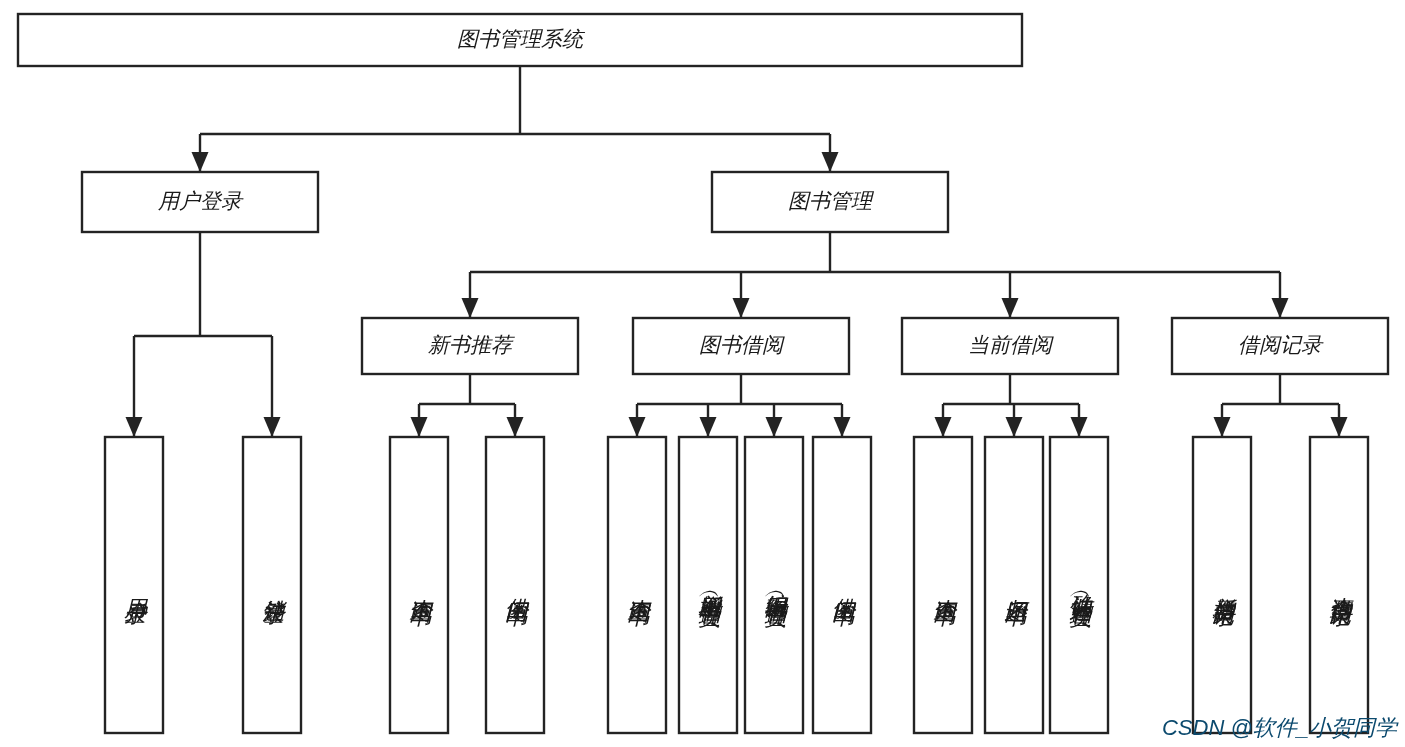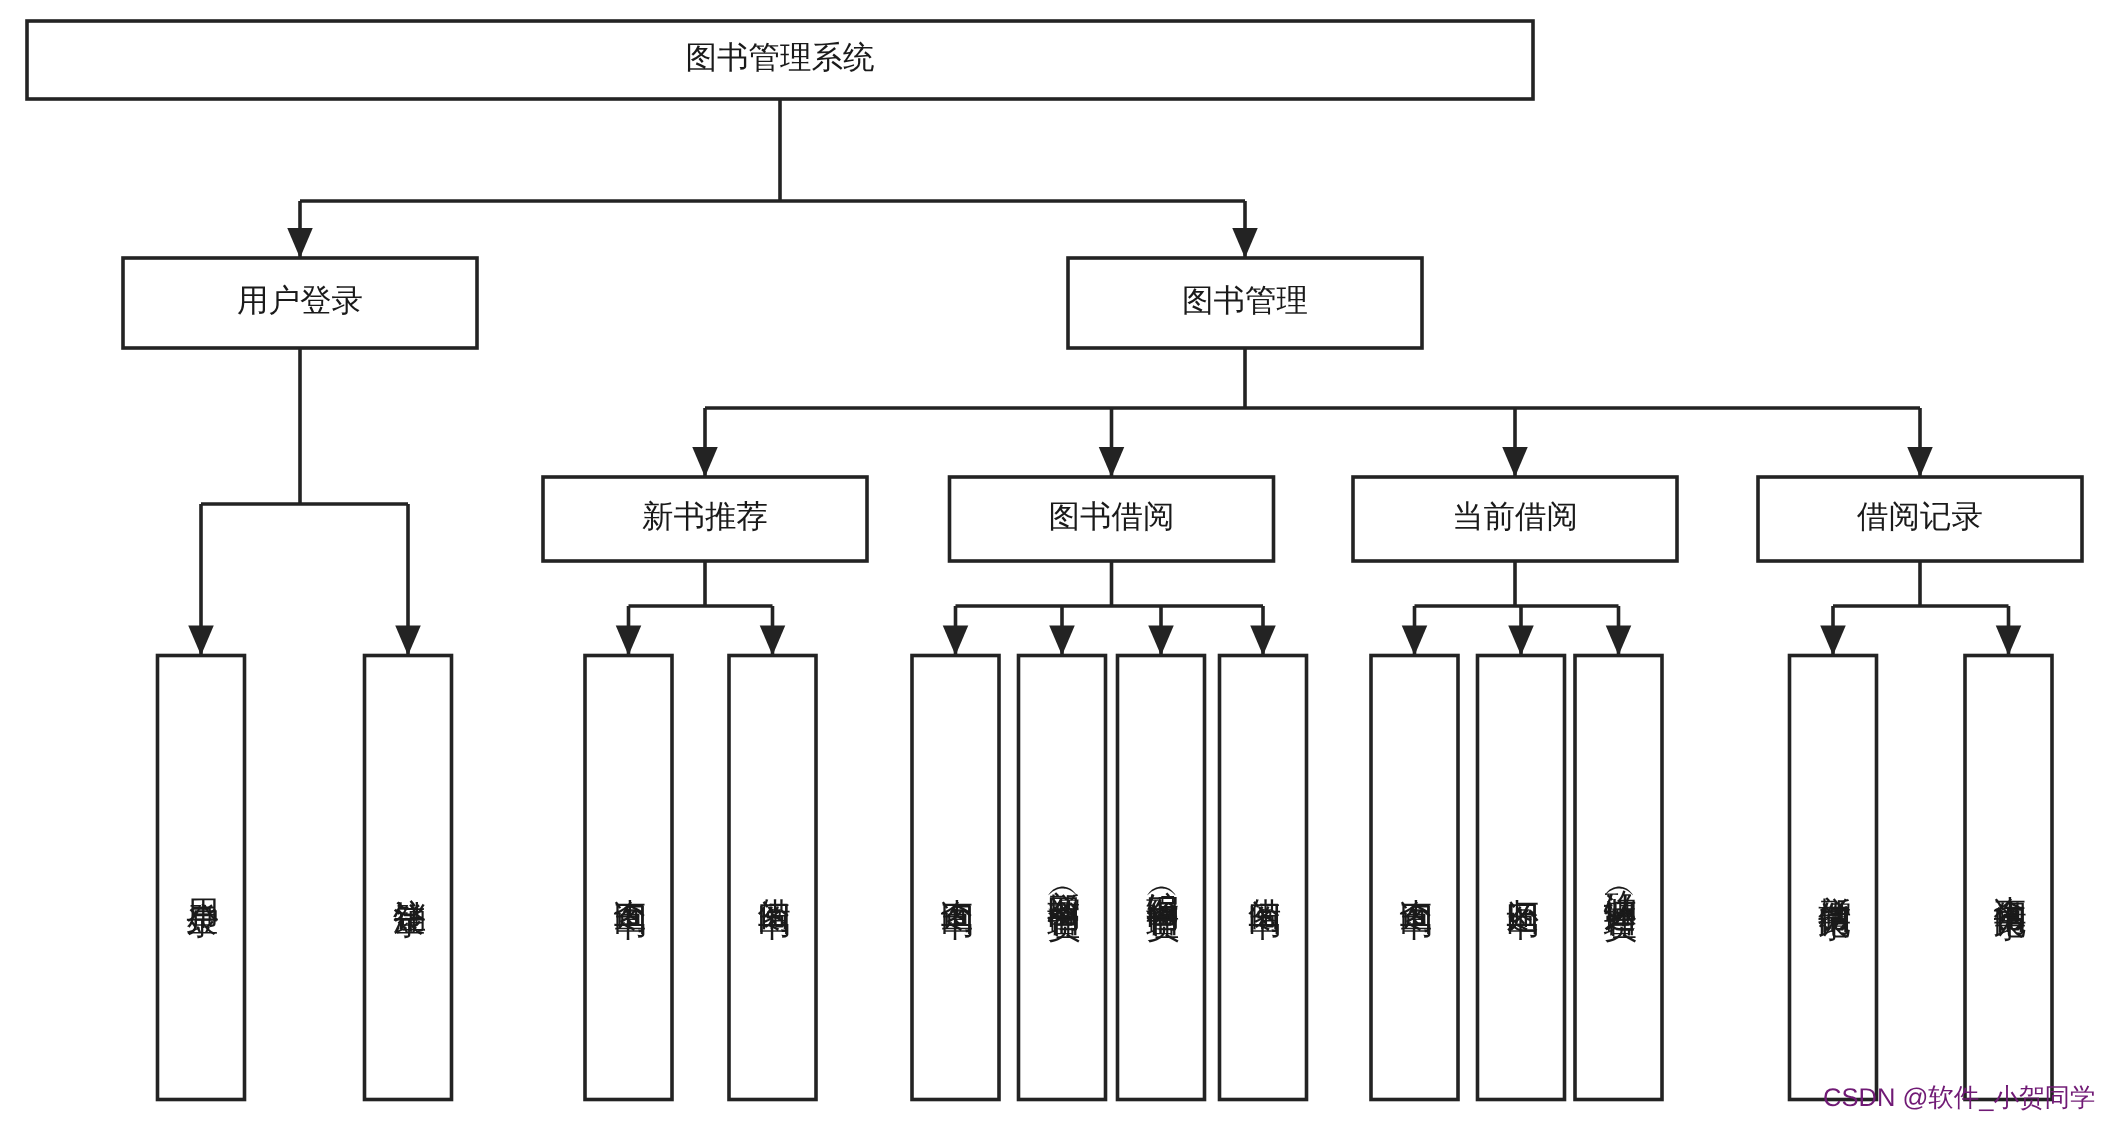--- a/index.html
+++ b/index.html
@@ -9,20 +9,21 @@
   }
   body {
     font-family: "Liberation Sans", "DejaVu Sans", sans-serif;
   }
   #stage {
     position: relative;
     width: 1405px;
     height: 747px;
     background: #ffffff;
     overflow: hidden;
+    font-style: italic;
   }
   #diagram-svg {
     position: absolute;
     left: 0;
     top: 0;
     width: 1405px;
     height: 747px;
   }
   .node-box {
     fill: #ffffff;
@@ -51,22 +52,22 @@
     stroke-linecap: butt;
   }
   .edge-arrow {
     fill: #232323;
     stroke: none;
   }
   .watermark {
     position: absolute;
     right: 8px;
     bottom: 4px;
-    font-size: 17px;
-    color: #701a75;
+    font-size: 22px;
+    color: #0c4a6e;
     font-family: "Liberation Sans", "DejaVu Sans", sans-serif;
     white-space: nowrap;
     user-select: none;
   }
 </style>
 </head>
 <body>
 
 <div id="stage">
   <svg id="diagram-svg" viewBox="0 0 1405 747" xmlns="http://www.w3.org/2000/svg">

